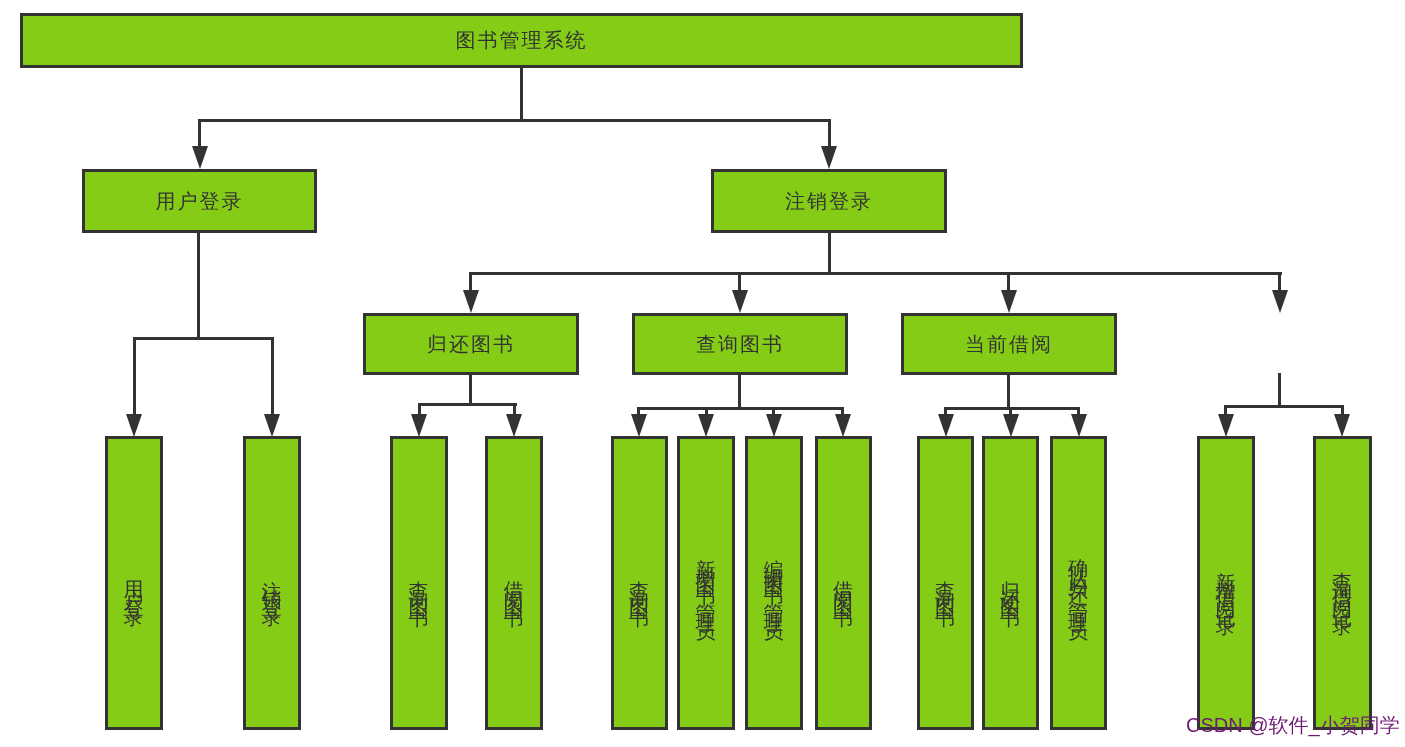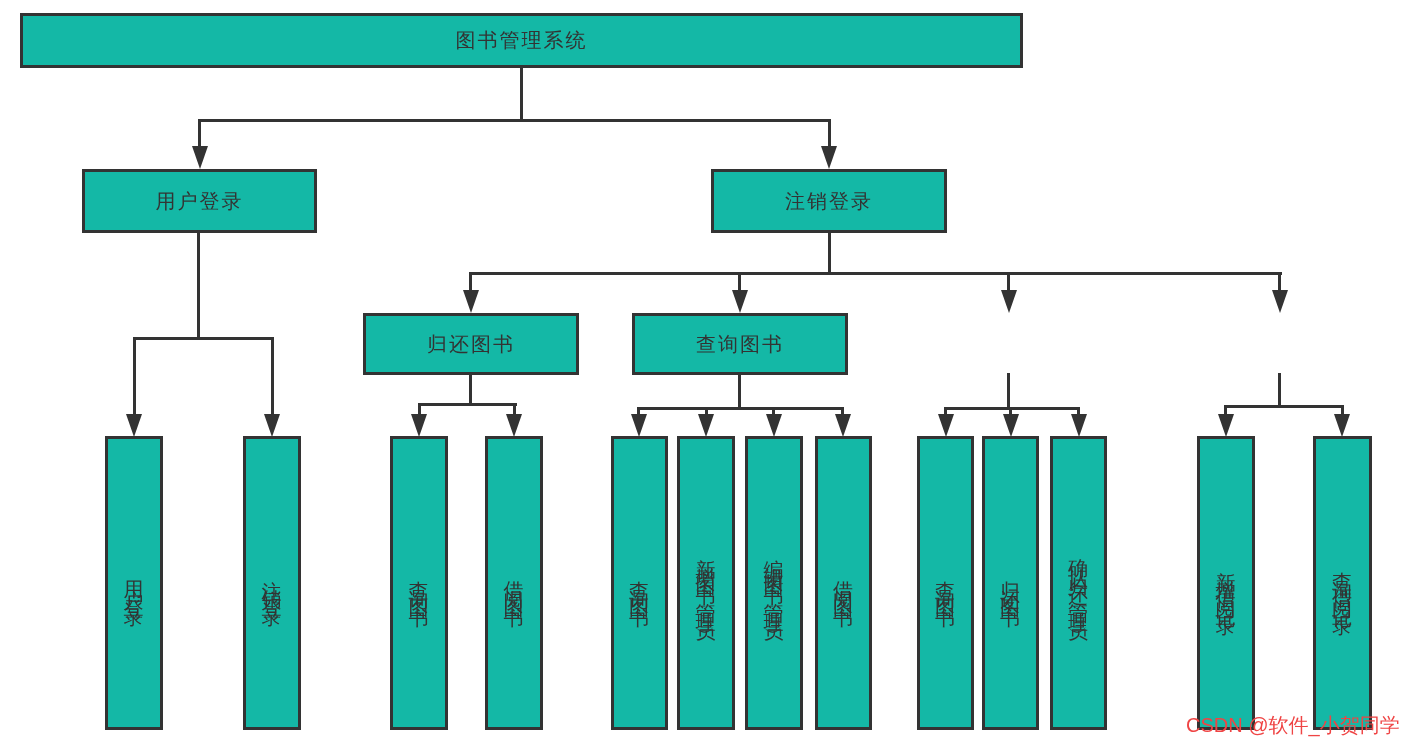--- a/index.html
+++ b/index.html
@@ -1,38 +1,38 @@
 <!DOCTYPE html>
 <html><head>
 <meta charset="utf-8">
 <style>
   html,body{margin:0;padding:0;background:#ffffff;}
   .canvas{
     position:relative;width:1405px;height:747px;background:#ffffff;
     font-family:"Liberation Sans","DejaVu Sans",sans-serif;color:#333333;overflow:hidden;
   }
   .node{
-    position:absolute;box-sizing:border-box;border:3px solid #333333;background:#14b8a6;
+    position:absolute;box-sizing:border-box;border:3px solid #333333;background:#84cc16;
     display:flex;align-items:center;justify-content:center;
     font-size:20px;color:#333333;letter-spacing:2px;
   }
   .leaf .vtext{
     writing-mode:vertical-rl;text-orientation:mixed;
     font-size:20px;line-height:1.1;letter-spacing:9px;white-space:nowrap;
   }
   .hline{position:absolute;height:3px;background:#333333;}
   .vline{position:absolute;width:3px;background:#333333;}
   .arrow{
     position:absolute;width:0;height:0;
     border-left:8px solid transparent;border-right:8px solid transparent;
     border-top:23px solid #333333;
   }
   .watermark{
     position:absolute;left:1186px;top:712px;
-    font-size:20px;color:#ef4444;white-space:nowrap;z-index:5;
+    font-size:20px;color:#701a75;white-space:nowrap;z-index:5;
   }
 </style>
 </head>
 <body>
 
 <div class="canvas">
 
   <div class="node" style="left:20px;top:13px;width:1003px;height:55px;">
     <span>图书管理系统</span>
   </div>
@@ -60,20 +60,23 @@
   <div class="arrow" style="left:463px;top:290px;"></div>
   <div class="arrow" style="left:732px;top:290px;"></div>
   <div class="arrow" style="left:1001px;top:290px;"></div>
   <div class="arrow" style="left:1272px;top:290px;"></div>
 
   <div class="node" style="left:363px;top:313px;width:216px;height:62px;">
     <span>归还图书</span>
   </div>
   <div class="node" style="left:632px;top:313px;width:216px;height:62px;">
     <span>查询图书</span>
+  </div>
+  <div class="node" style="left:901px;top:313px;width:216px;height:62px;">
+    <span>当前借阅</span>
   </div>
 
   <div class="vline" style="left:197px;top:231px;height:108px;"></div>
   <div class="hline" style="left:133px;top:337px;width:141px;"></div>
   <div class="vline" style="left:133px;top:337px;height:81px;"></div>
   <div class="vline" style="left:271px;top:337px;height:81px;"></div>
   <div class="arrow" style="left:126px;top:414px;"></div>
   <div class="arrow" style="left:264px;top:414px;"></div>
 
   <div class="vline" style="left:469px;top:373px;height:32px;"></div>

